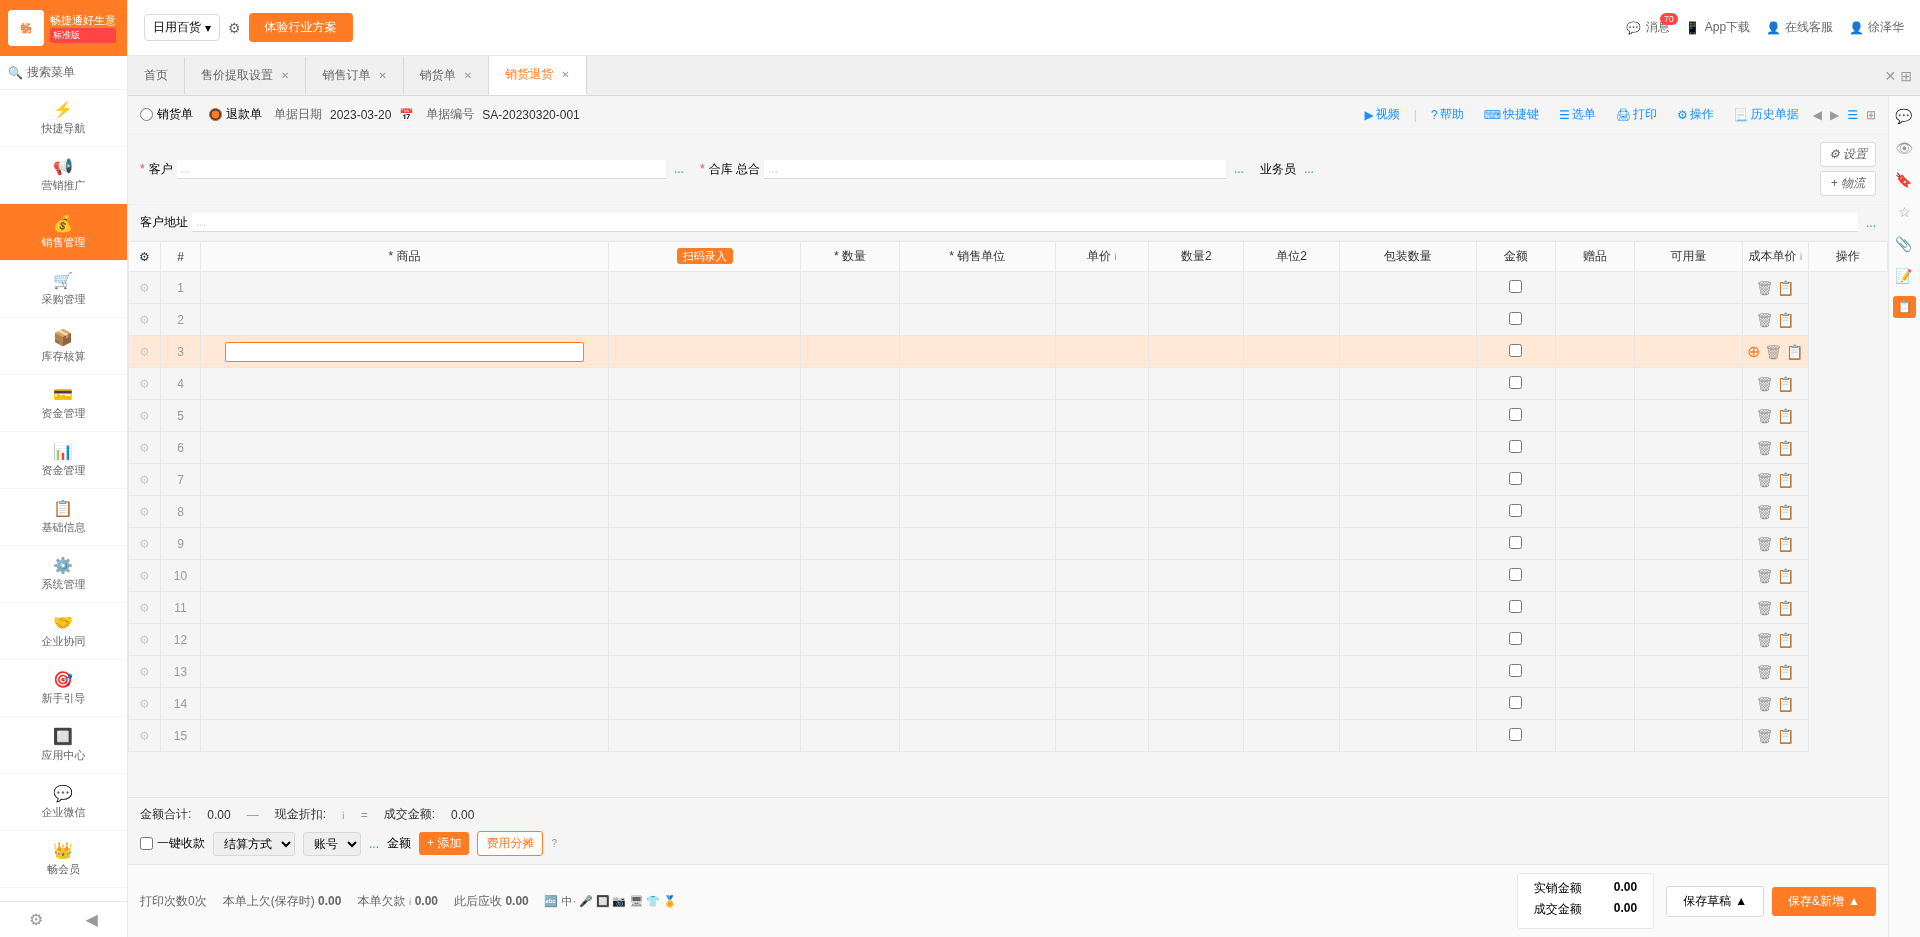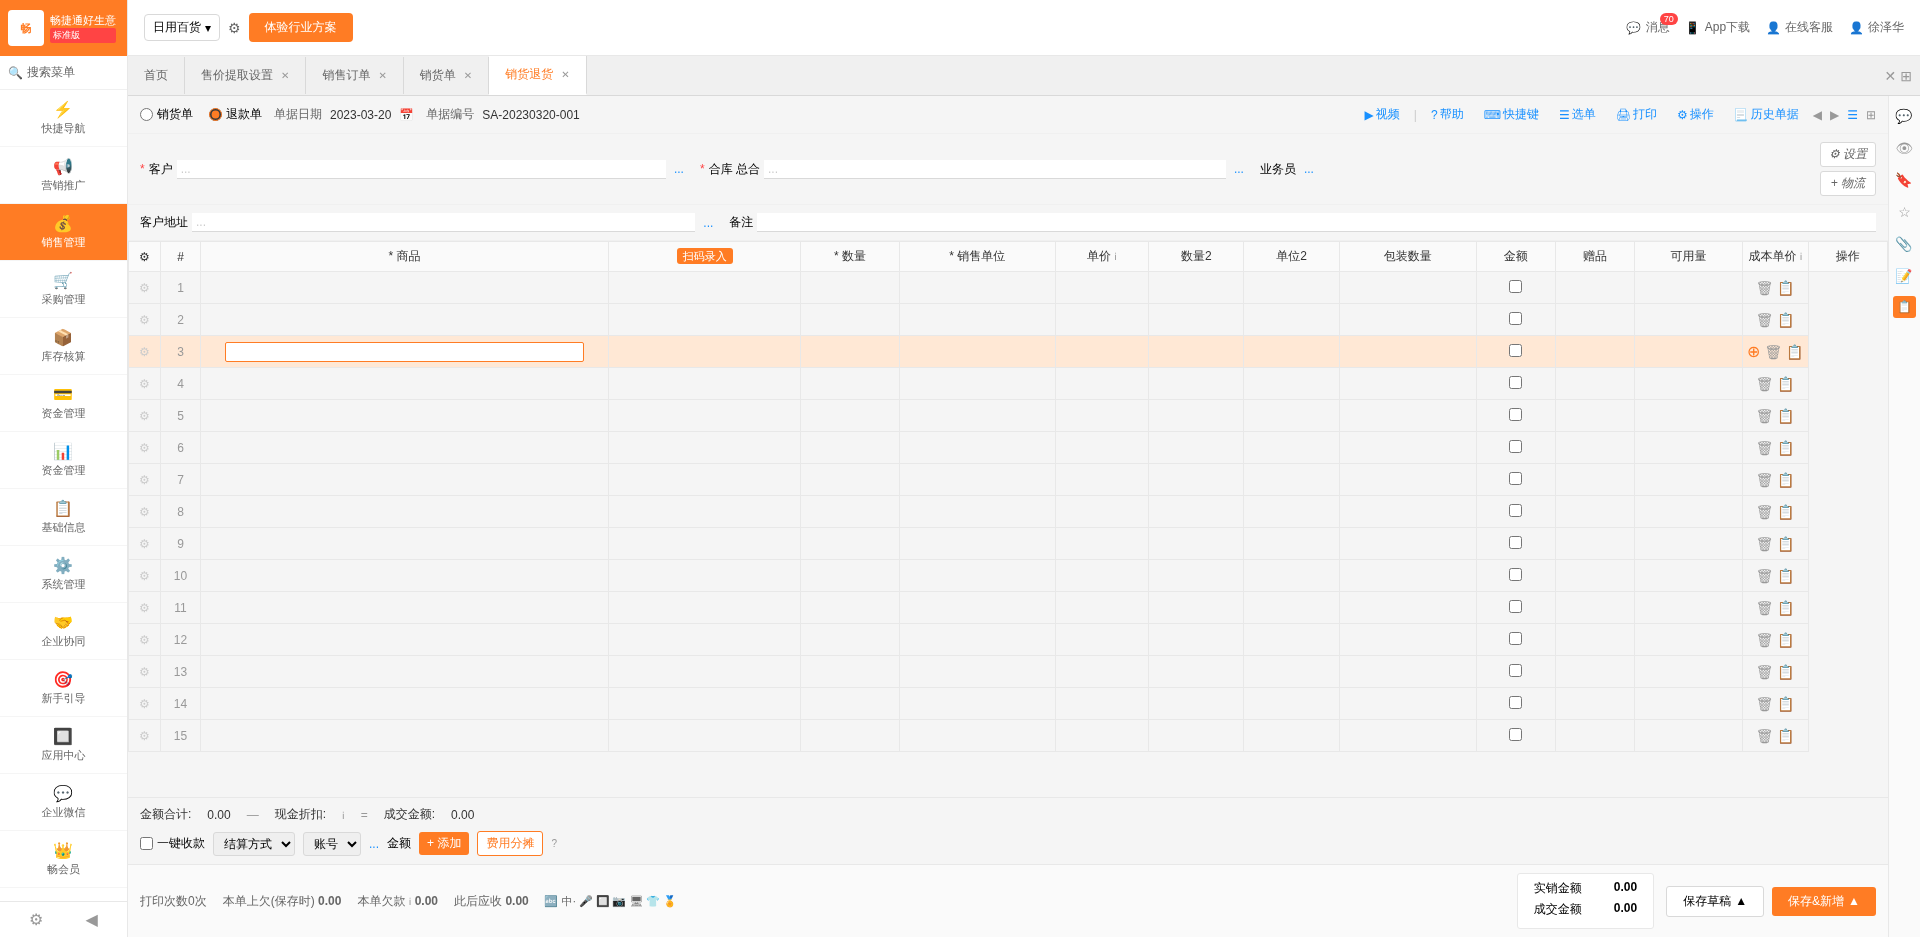--- a/index.html
+++ b/index.html
@@ -316,24 +316,20 @@
           <button class="side-btn" style="background:#fff;border:1px solid #d9d9d9;border-radius:3px;padding:3px 8px;cursor:pointer;font-size:12px;color:#666;white-space:nowrap;">⚙ 设置</button>
           <button class="side-btn" style="background:#fff;border:1px solid #d9d9d9;border-radius:3px;padding:3px 8px;cursor:pointer;font-size:12px;color:#666;white-space:nowrap;">+ 物流</button>
         </div>
       </div>
 
       <div class="fields-row">
         <div class="field-group">
           <label>客户地址</label>
           <input class="field-input" type="text" placeholder="..." style="min-width: 200px;">
           <span class="field-ellipsis">...</span>
-        </div>
-        <div class="field-group" style="flex:2;">
-          <label>备注</label>
-          <input class="field-input" type="text" placeholder="" style="flex: 1 1 0%;">
         </div>
       </div>
 
       <div class="table-wrap">
         <table>
           <thead>
             <tr>
               <th style="width:32px;"><span>⚙</span></th>
               <th style="width:36px;">#</th>
               <th style="min-width:120px;">* 商品</th>

